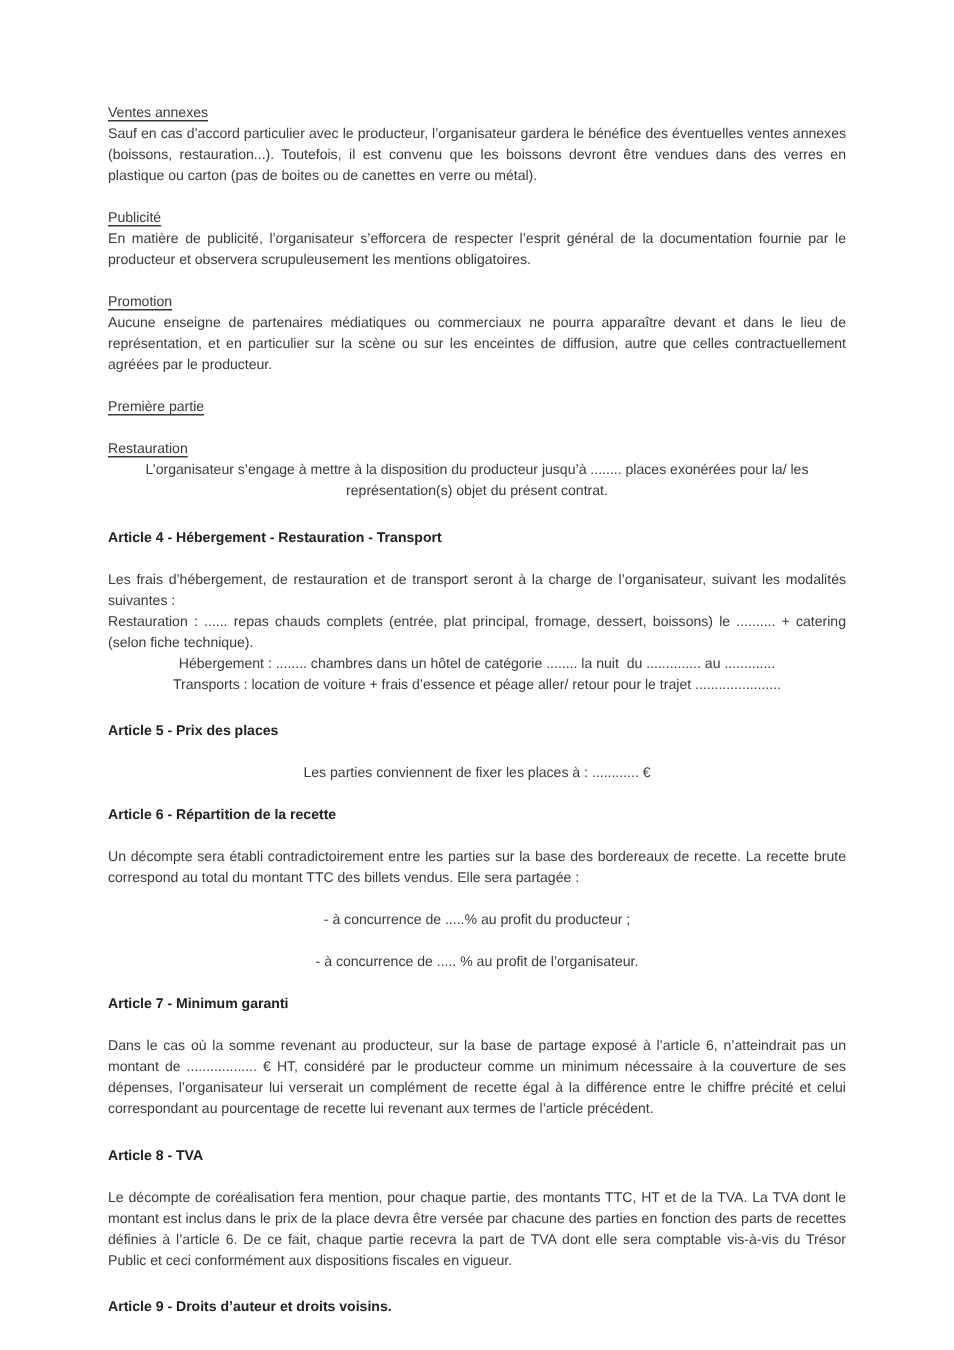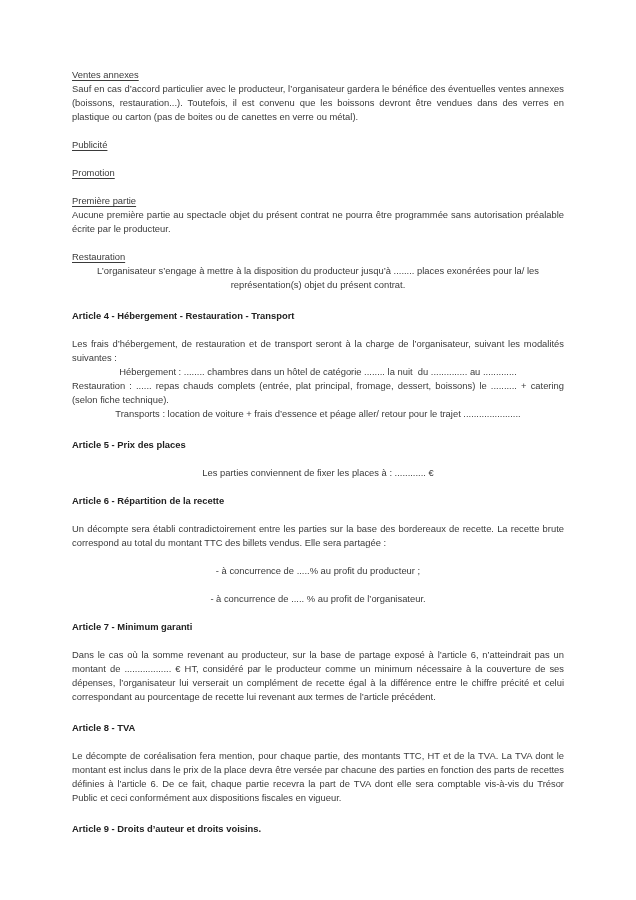--- a/index.html
+++ b/index.html
@@ -63,42 +63,43 @@
 
 <div class="page">
   <div class="doc-body">
 
     <div class="sub-heading">Ventes annexes</div>
     <div class="para">Sauf en cas d’accord particulier avec le producteur, l’organisateur gardera le bénéfice des éventuelles ventes annexes (boissons, restauration...). Toutefois, il est convenu que les boissons devront être vendues dans des verres en plastique ou carton (pas de boites ou de canettes en verre ou métal).</div>
 
     <div class="gap-md"></div>
 
     <div class="sub-heading">Publicité</div>
+    <div class="para">En matière de publicité, l’organisateur s’efforcera de respecter l’esprit général de la documentation fournie par le producteur et observera scrupuleusement les mentions obligatoires.</div>
 
     <div class="gap-md"></div>
 
     <div class="sub-heading">Promotion</div>
+    <div class="para">Aucune enseigne de partenaires médiatiques ou commerciaux ne pourra apparaître devant et dans le lieu de représentation, et en particulier sur la scène ou sur les enceintes de diffusion, autre que celles contractuellement agréées par le producteur.</div>
 
     <div class="gap-md"></div>
 
     <div class="sub-heading">Première partie</div>
-    <div class="para">Aucune première partie au spectacle objet du présent contrat ne pourra être programmée sans autorisation préalable écrite par le producteur.</div>
 
     <div class="gap-md"></div>
 
     <div class="sub-heading">Restauration</div>
     <div class="para left">L’organisateur s’engage à mettre à la disposition du producteur jusqu’à ........ places exonérées pour la/ les représentation(s) objet du présent contrat.</div>
 
     <div class="gap-lg"></div>
 
     <div class="article-heading">Article 4 - Hébergement - Restauration - Transport</div>
     <div class="gap-md"></div>
     <div class="para">Les frais d’hébergement, de restauration et de transport seront à la charge de l’organisateur, suivant les modalités suivantes :</div>
+    <div class="para">Restauration : ...... repas chauds complets (entrée, plat principal, fromage, dessert, boissons) le .......... + catering (selon fiche technique).</div>
     <div class="para left">Hébergement : ........ chambres dans un hôtel de catégorie ........ la nuit  du .............. au .............</div>
-    <div class="para">Restauration : ...... repas chauds complets (entrée, plat principal, fromage, dessert, boissons) le .......... + catering (selon fiche technique).</div>
     <div class="para left">Transports : location de voiture + frais d’essence et péage aller/ retour pour le trajet ......................</div>
 
     <div class="gap-lg"></div>
 
     <div class="article-heading">Article 5 - Prix des places</div>
     <div class="gap-md"></div>
     <div class="para left">Les parties conviennent de fixer les places à : ............ €</div>
 
     <div class="gap-md"></div>
 

